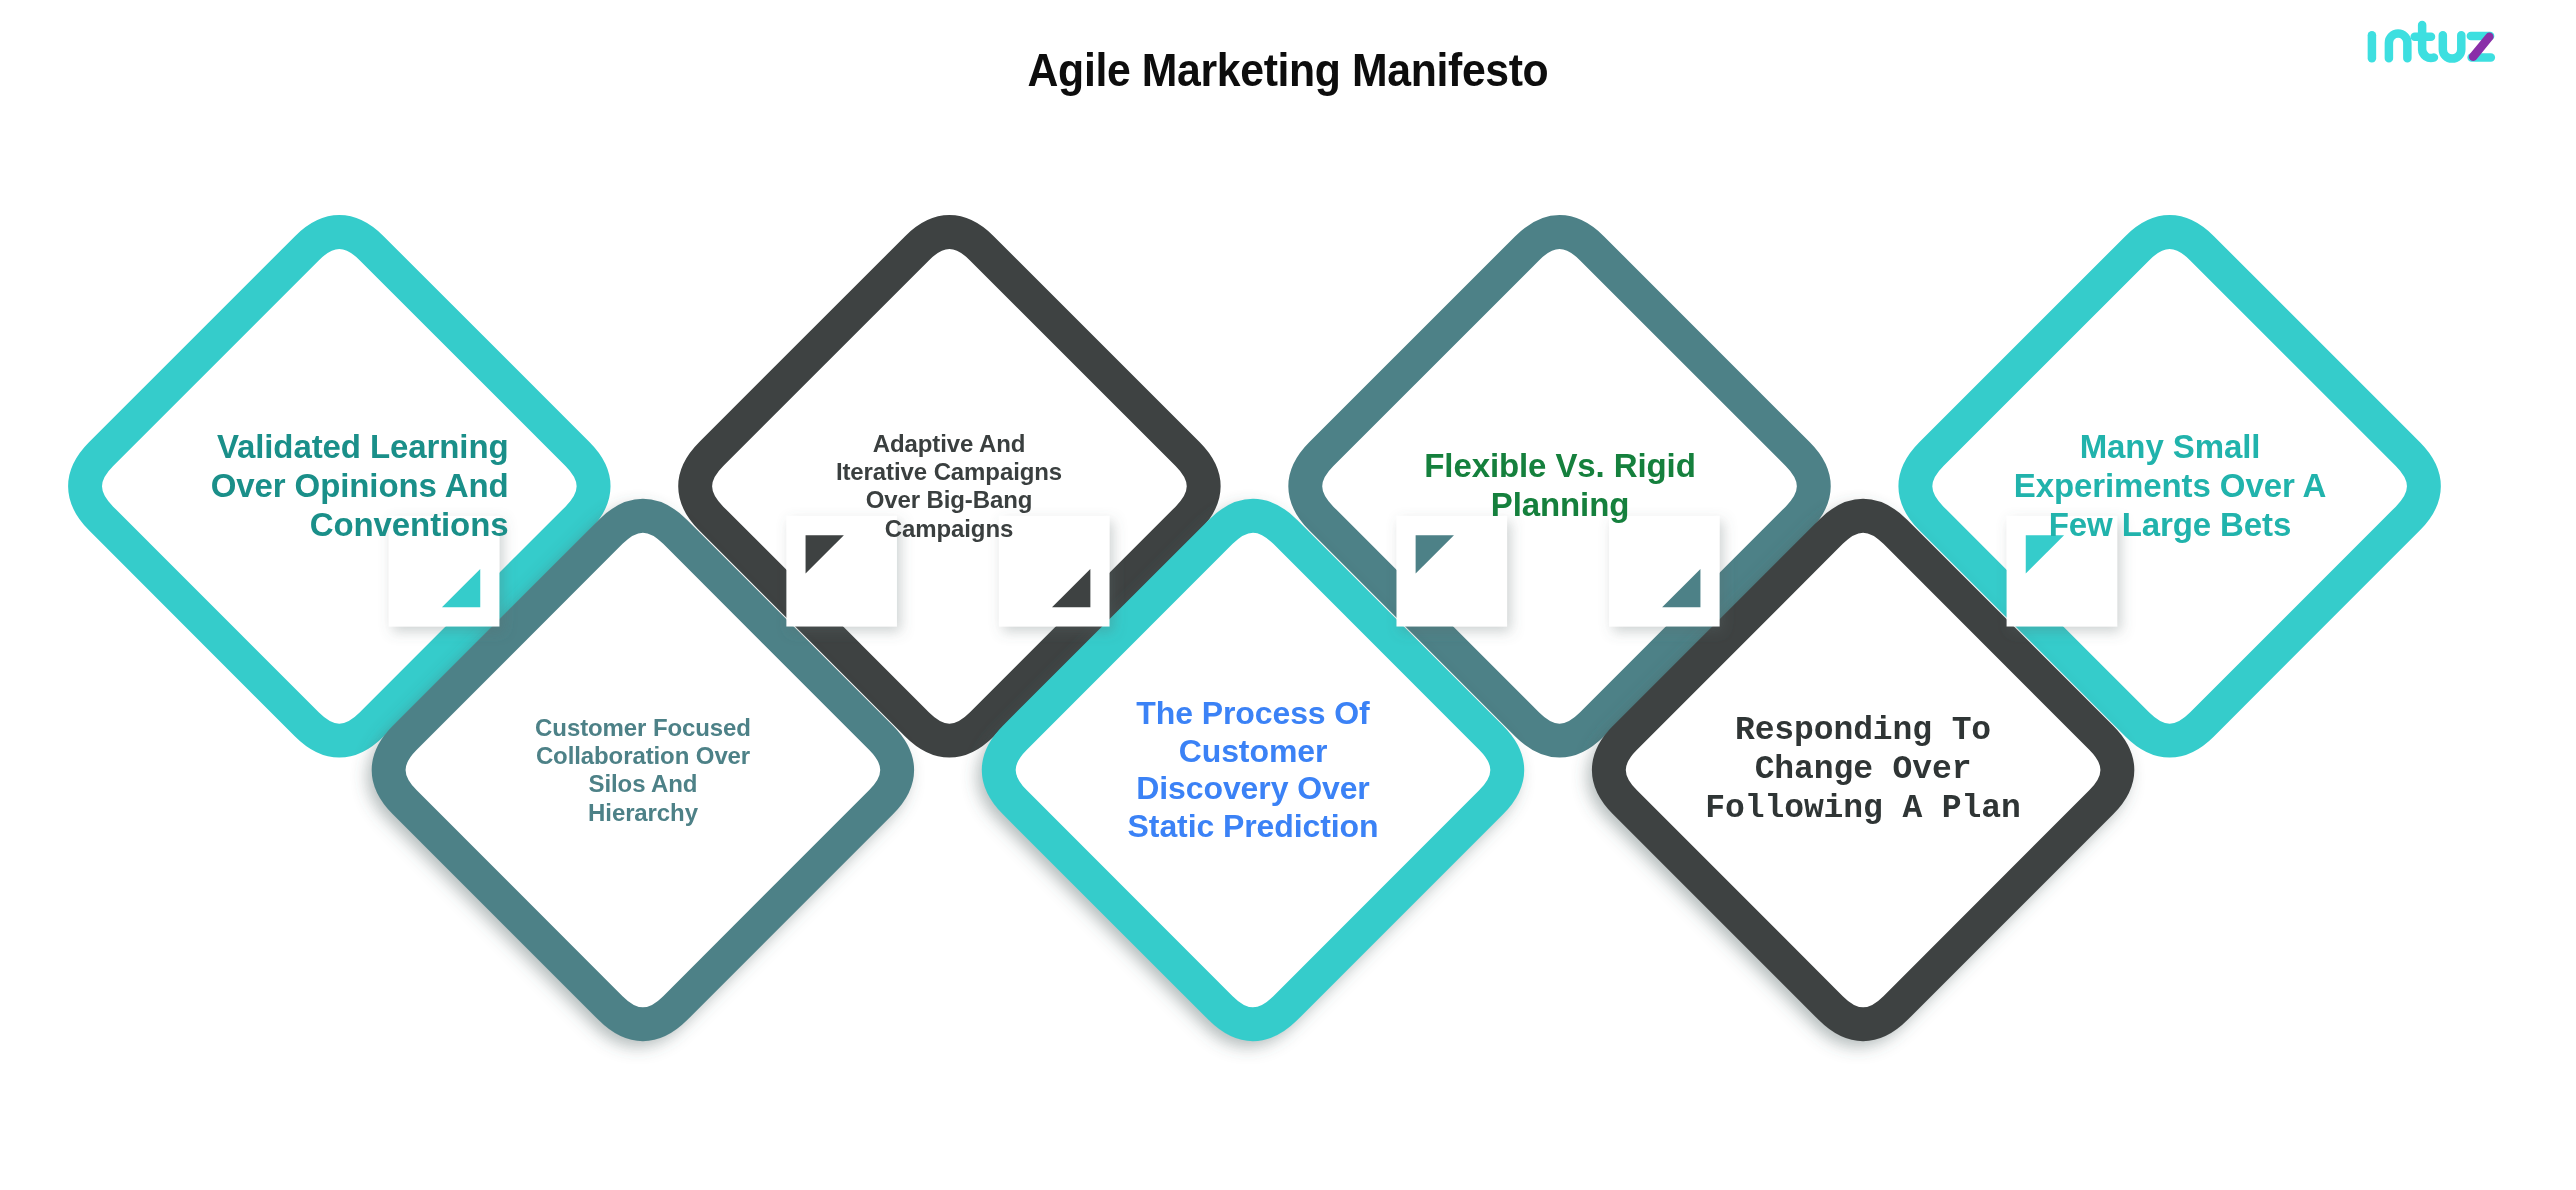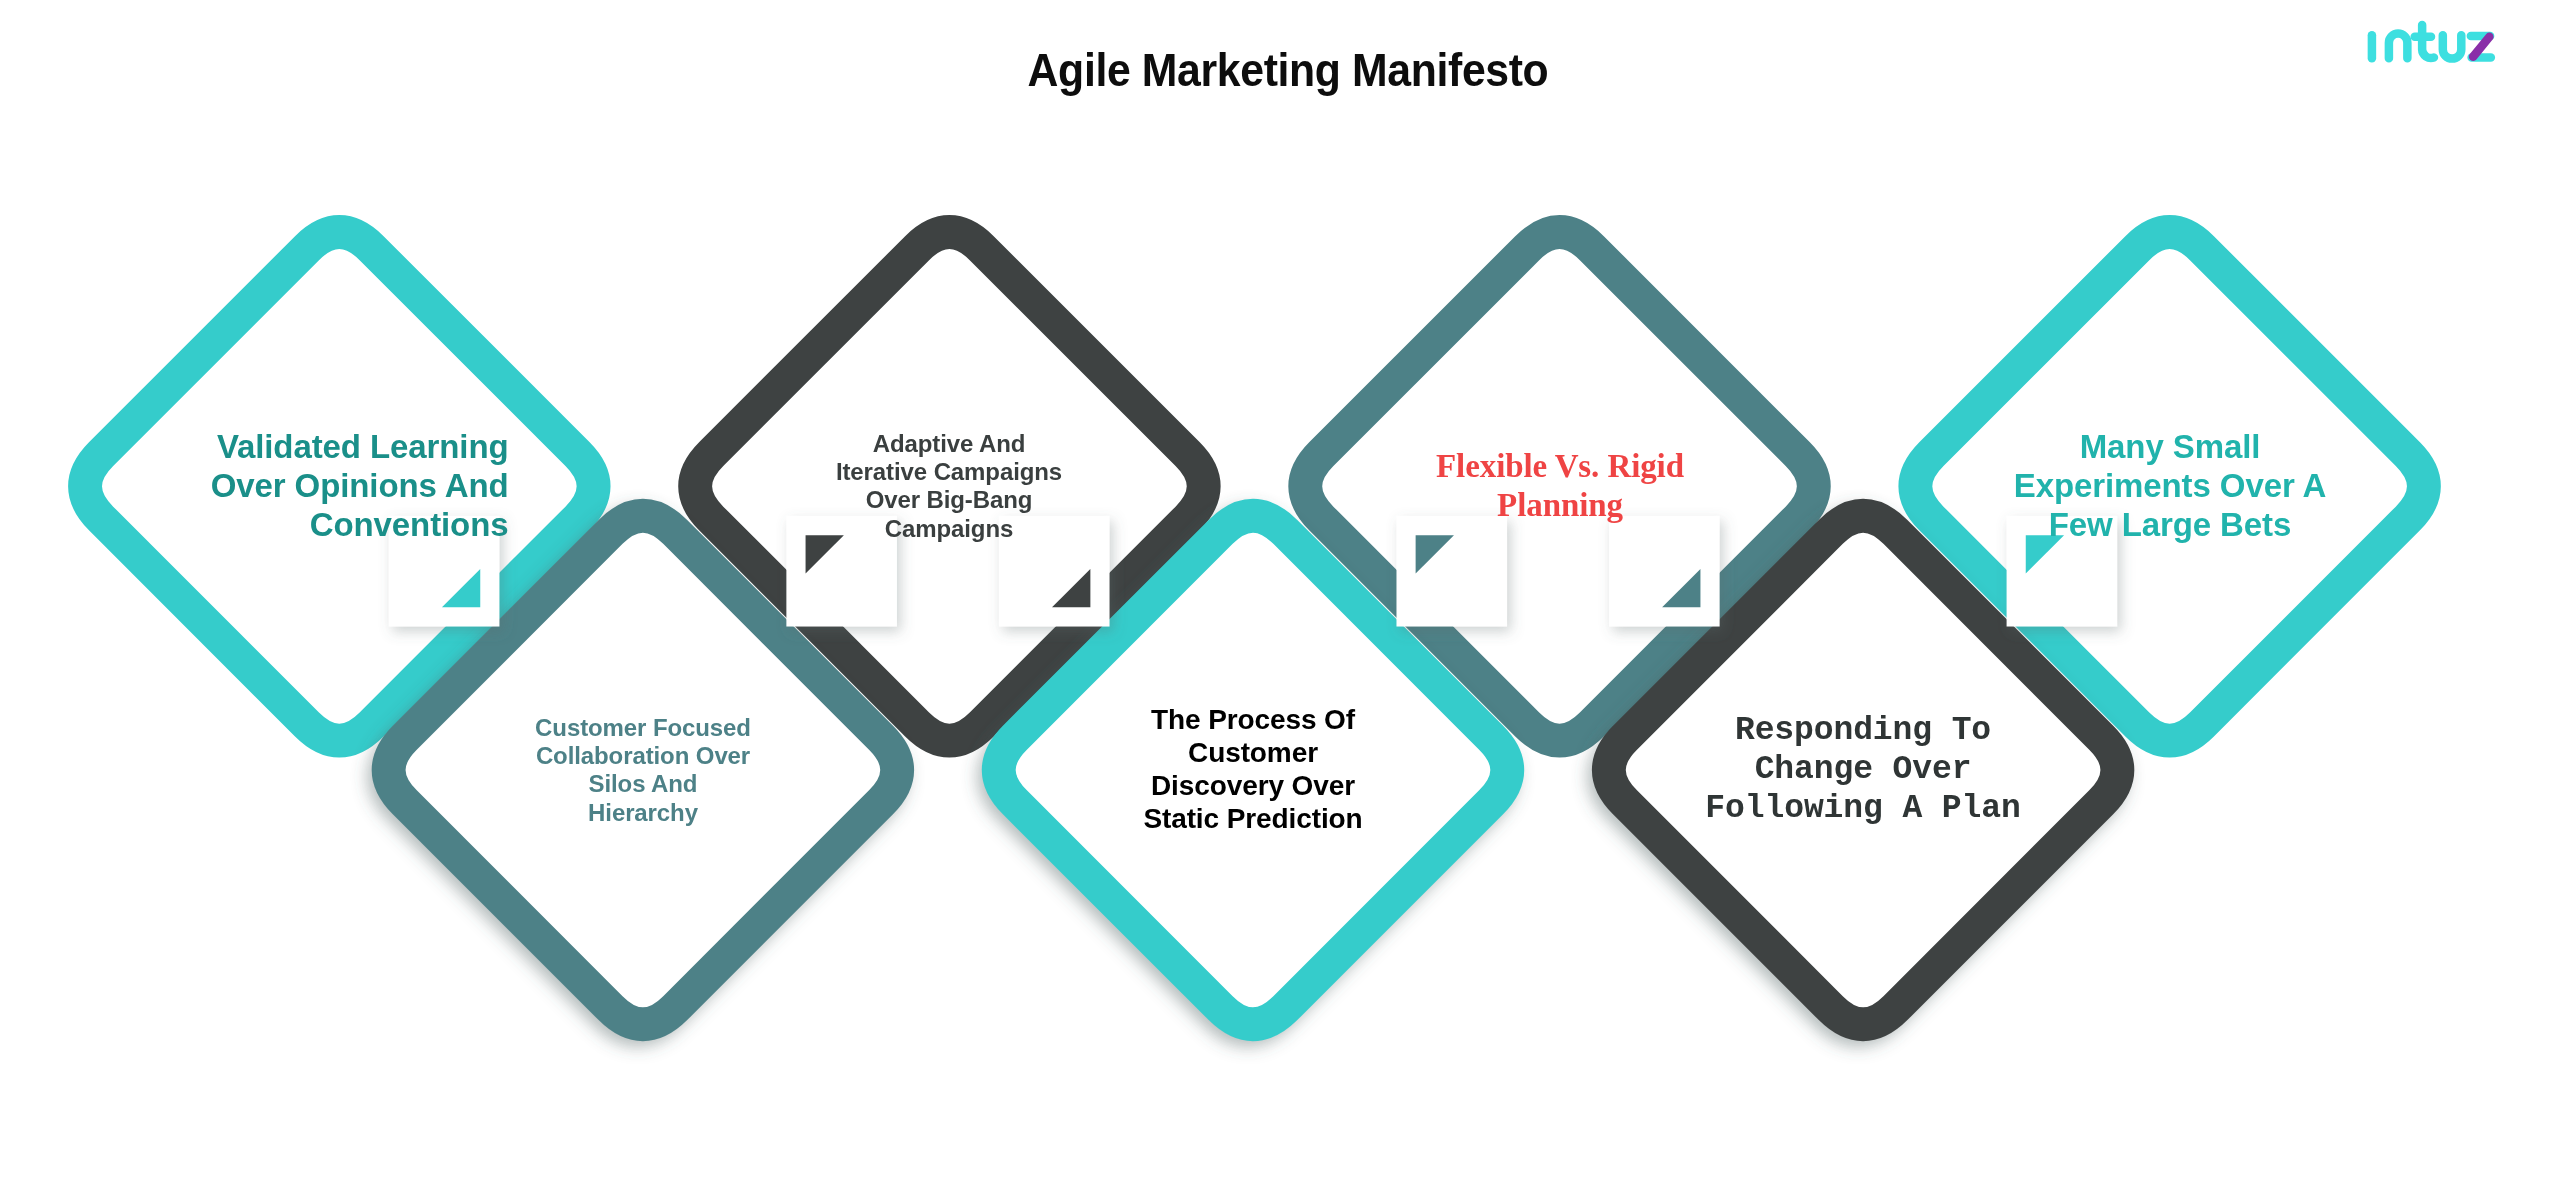--- a/index.html
+++ b/index.html
@@ -178,25 +178,25 @@
 Over Opinions And
 Conventions</div>
     <div class="node-label" style="left: 643px; top: 770px; color: rgb(77, 129, 135); width: 339px; font-size: 24px;">Customer Focused
 Collaboration Over
 Silos And
 Hierarchy</div>
     <div class="node-label" style="left: 949px; top: 486px; color: rgb(58, 63, 63); width: 339px; font-size: 24px;">Adaptive And
 Iterative Campaigns
 Over Big-Bang
 Campaigns</div>
-    <div class="node-label" style="left: 1253px; top: 770px; color: #000000; width: 339px; font-size: 28px;">The Process Of
+    <div class="node-label" style="left: 1253px; top: 770px; color: #3b82f6; width: 339px; font-size: 32px;">The Process Of
 Customer
 Discovery Over
 Static Prediction</div>
-    <div class="node-label" style="left: 1560px; top: 486px; color: #ef4444; width: 339px; font-size: 33px; font-family: Liberation Serif, serif;">Flexible Vs. Rigid
+    <div class="node-label" style="left: 1560px; top: 486px; color: #15803d; width: 339px; font-size: 33px;">Flexible Vs. Rigid
 Planning</div>
     <div class="node-label" style="left: 1863px; top: 770px; color: rgb(47, 53, 53); width: 339px; font-size: 33px; font-family: Liberation Mono, monospace;">Responding To
 Change Over
 Following A Plan</div>
     <div class="node-label" style="left: 2170px; top: 486px; color: rgb(33, 179, 172); width: 339px; font-size: 33px;">Many Small
 Experiments Over A
 Few Large Bets</div>
   </div>
 
 

